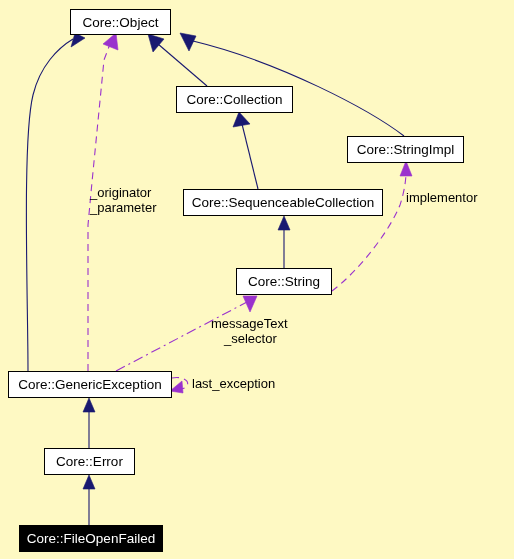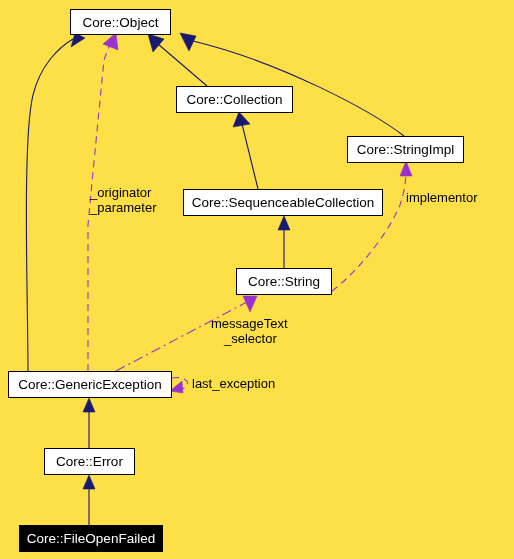--- a/index.html
+++ b/index.html
@@ -10,21 +10,21 @@
   body {
     width: 514px;
     height: 559px;
     font-family: "Liberation Sans", sans-serif;
     overflow: hidden;
   }
   #diagram-root {
     position: relative;
     width: 514px;
     height: 559px;
-    background: #fde047;
+    background: #fef9c3;
   }
   svg#uml-canvas {
     position: absolute;
     left: 0;
     top: 0;
     width: 514px;
     height: 559px;
     display: block;
   }
   .node-box {

